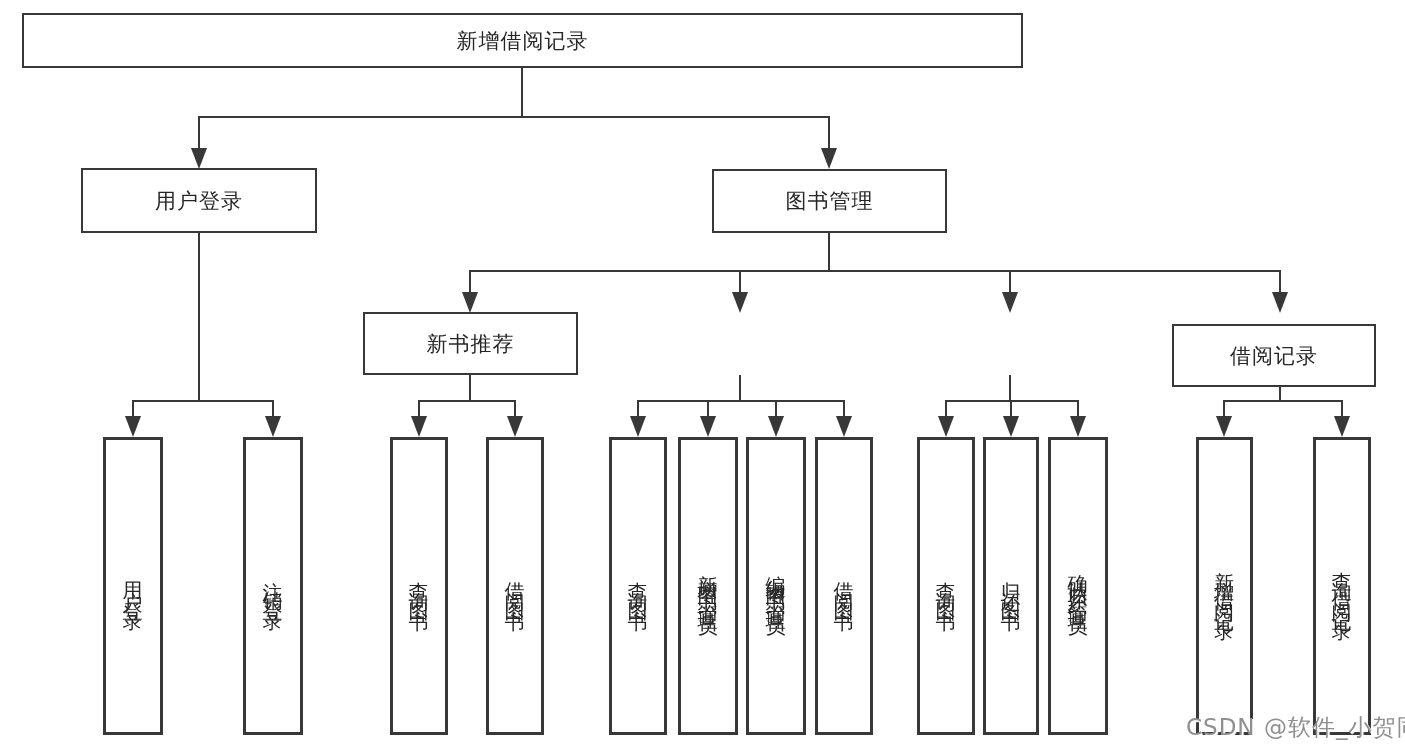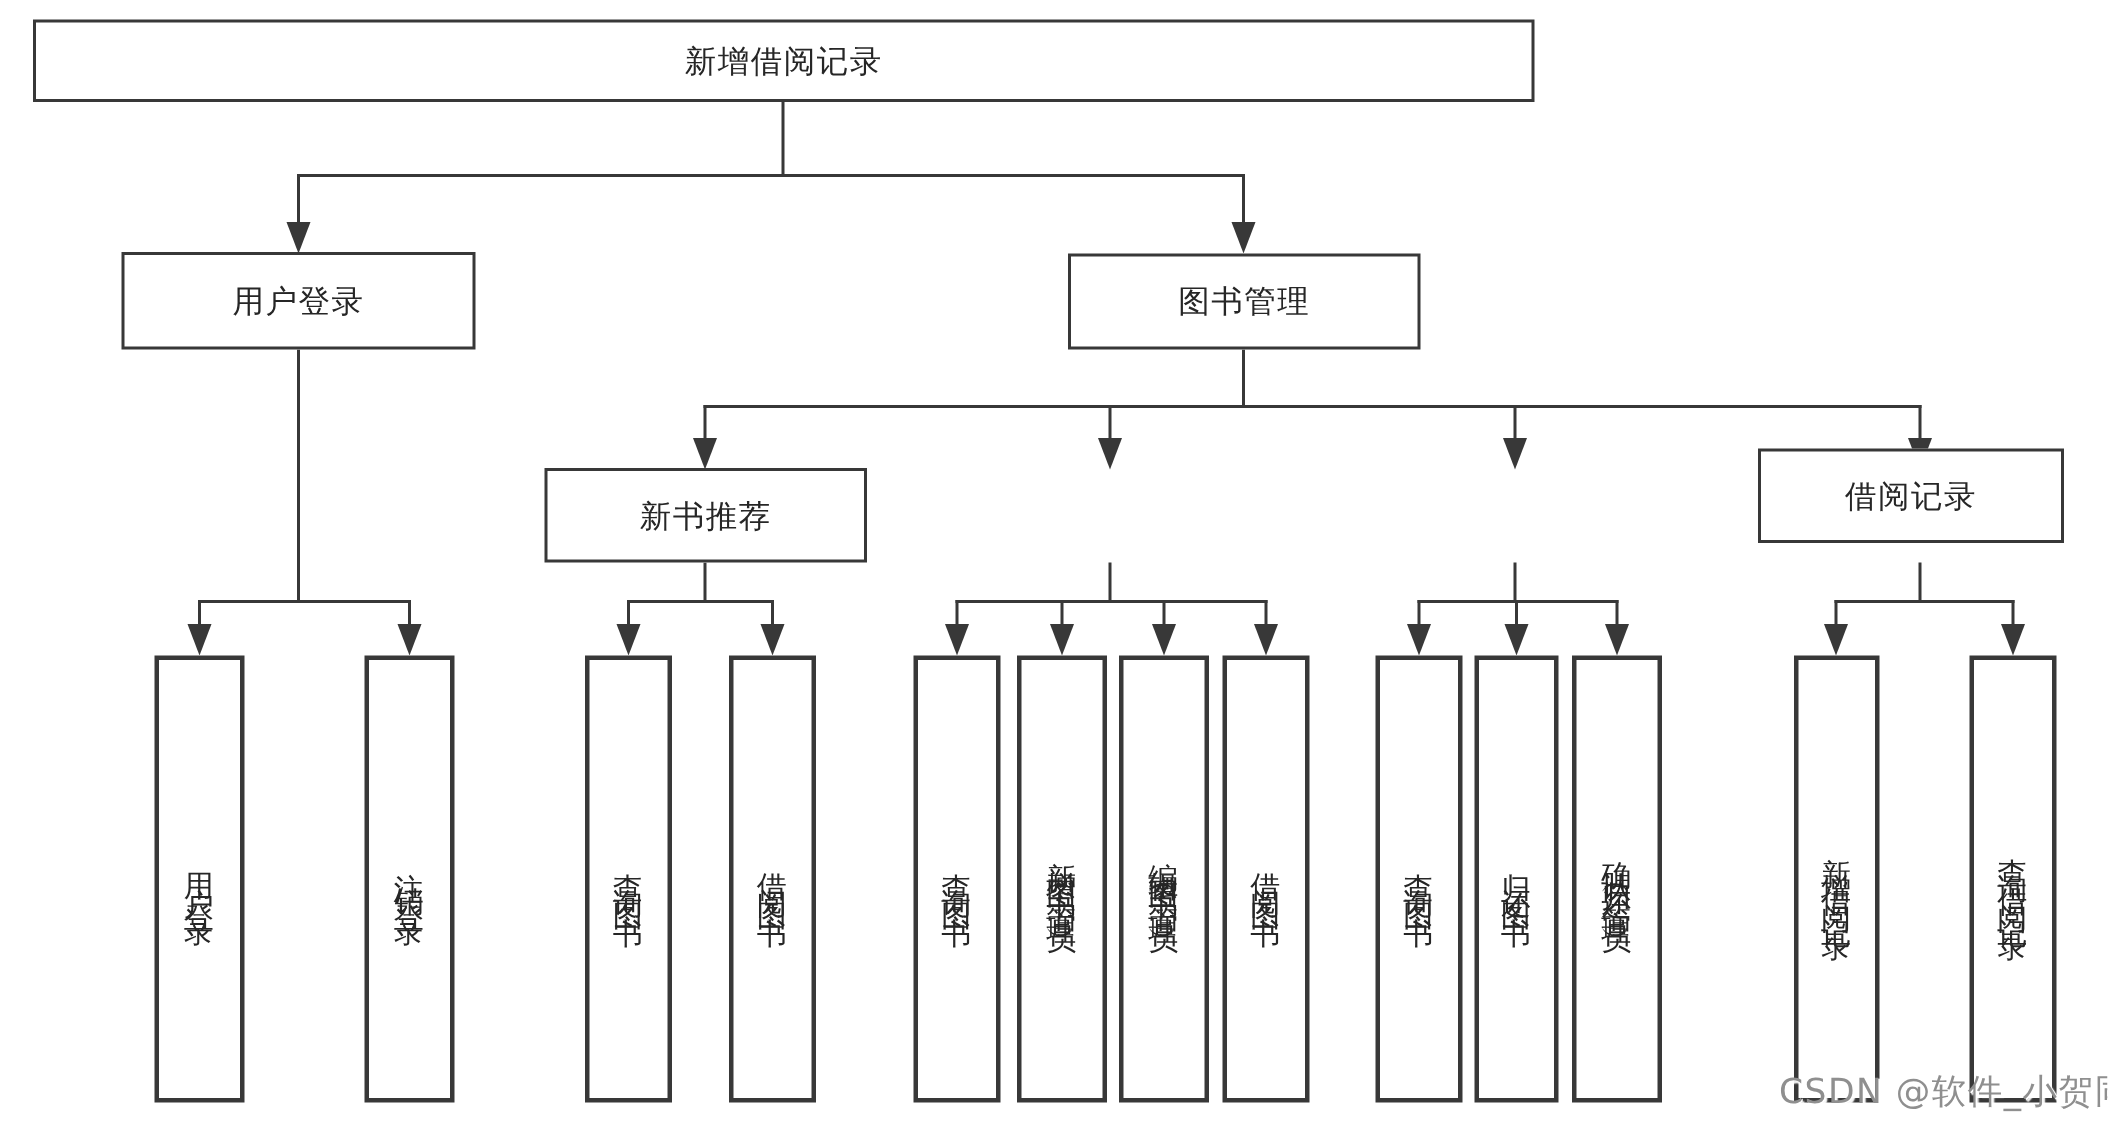--- a/index.html
+++ b/index.html
@@ -68,21 +68,21 @@
   <div class="box" style="left:363px;top:312px;width:215px;height:63px;">
     <span>新书推荐</span>
   </div>
 
   <div class="box" style="left:712px;top:169px;width:235px;height:64px;">
     <span>图书管理</span>
   </div>
 
 
 
-  <div class="box" style="left:1172px;top:299px;width:204px;height:63px;">
+  <div class="box" style="left:1172px;top:324px;width:204px;height:63px;">
     <span>借阅记录</span>
   </div>
 
   <div class="vbox" style="left:103px;width:60px;">
     <span>用户登录</span>
   </div>
   <div class="vbox" style="left:243px;width:60px;">
     <span>注销登录</span>
   </div>
 

